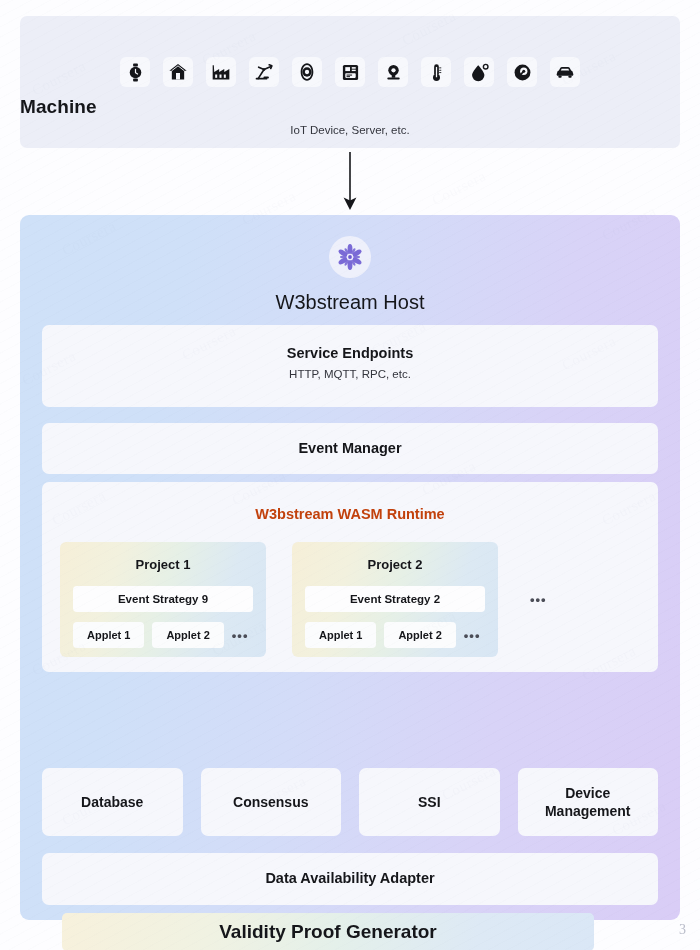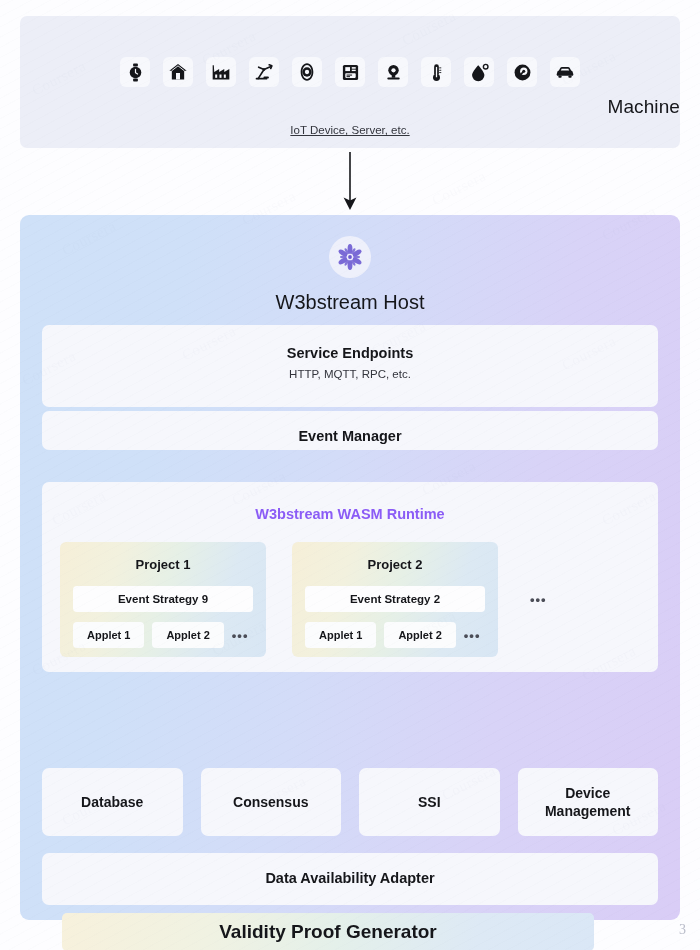--- a/index.html
+++ b/index.html
@@ -77,34 +77,33 @@
     display: flex;
     align-items: center;
     justify-content: center;
   }
   .icon-chip svg { display: block; }
 
   #machine-title {
     position: absolute;
     top: 80px;
     width: 100%;
-    text-align: right;
+    text-align: left;
     font-size: 19px;
-    font-weight: normal;
+    font-weight: bold;
     color: #15161a;
     letter-spacing: .1px;
   }
   #machine-sub {
     position: absolute;
     top: 108px;
     width: 100%;
     text-align: center;
     font-size: 11.5px;
     color: #33353d;
-    text-decoration: underline;
   }
 
   
   #arrow-wrap {
     position: absolute;
     left: 0; top: 150px;
     width: 700px; height: 66px;
     z-index: 10;
   }
 
@@ -168,31 +167,31 @@
   }
   .band-sub {
     font-size: 11.5px;
     text-align: center;
     color: #33353d;
     margin-top: 7px;
   }
   #band-endpoints .band-title { margin-top: 20px; }
 
   
-  #band-eventmgr { top: 196px; height: 39px; }
+  #band-eventmgr { top: 208px; height: 51px; }
   #band-eventmgr .band-title { margin-top: 17px; font-size: 14.5px; }
 
   
   #band-runtime { top: 267px; height: 190px; }
   #runtime-title {
     margin-top: 24px;
     text-align: center;
     font-size: 14.5px;
     font-weight: bold;
-    color: #8b5cf6;
+    color: #c2410c;
   }
 
   #projects-row {
     position: absolute;
     left: 18px;
     top: 60px;
     width: 580px;
     display: flex;
     align-items: center;
     gap: 26px;

